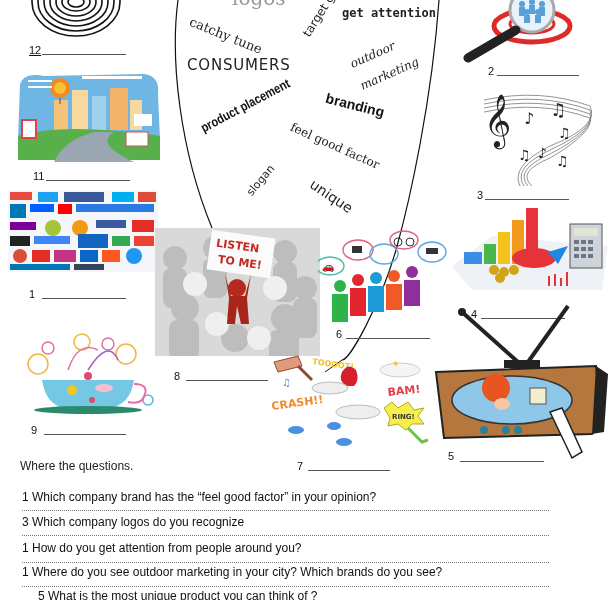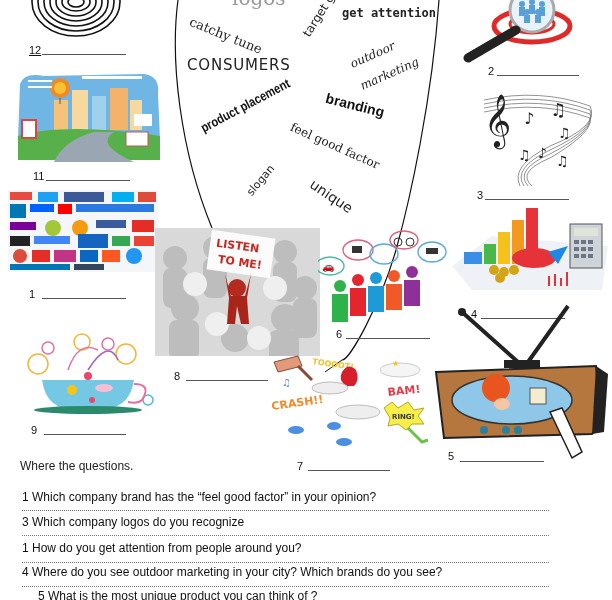--- a/index.html
+++ b/index.html
@@ -311,15 +311,15 @@
 <div class="blank" style="left:460px;top:461px;width:84px;"></div>
 
 <div class="abs" style="left:20px;top:459px;font-size:12px;color:#222;">Where the questions.</div>
 
 <div class="q" style="top:490px;">1  Which company brand  has the “feel good factor” in your opinion?</div>
 <div class="dots" style="top:510px;"></div>
 <div class="q" style="top:515px;">3  Which company logos do you recognize</div>
 <div class="dots" style="top:535px;"></div>
 <div class="q" style="top:541px;">1 How do you  get attention from people around you?</div>
 <div class="dots" style="top:562px;"></div>
-<div class="q" style="top:565px;">4 Where do you see outdoor marketing in your city? Which brands do you see?</div>
+<div class="q" style="top:565px;">1 Where do you see outdoor marketing in your city? Which brands do you see?</div>
 <div class="dots" style="top:586px;"></div>
 <div class="q" style="top:589px;margin-left:16px;">5  What is the most unique product you can think of ?</div>
 
 </body></html>

